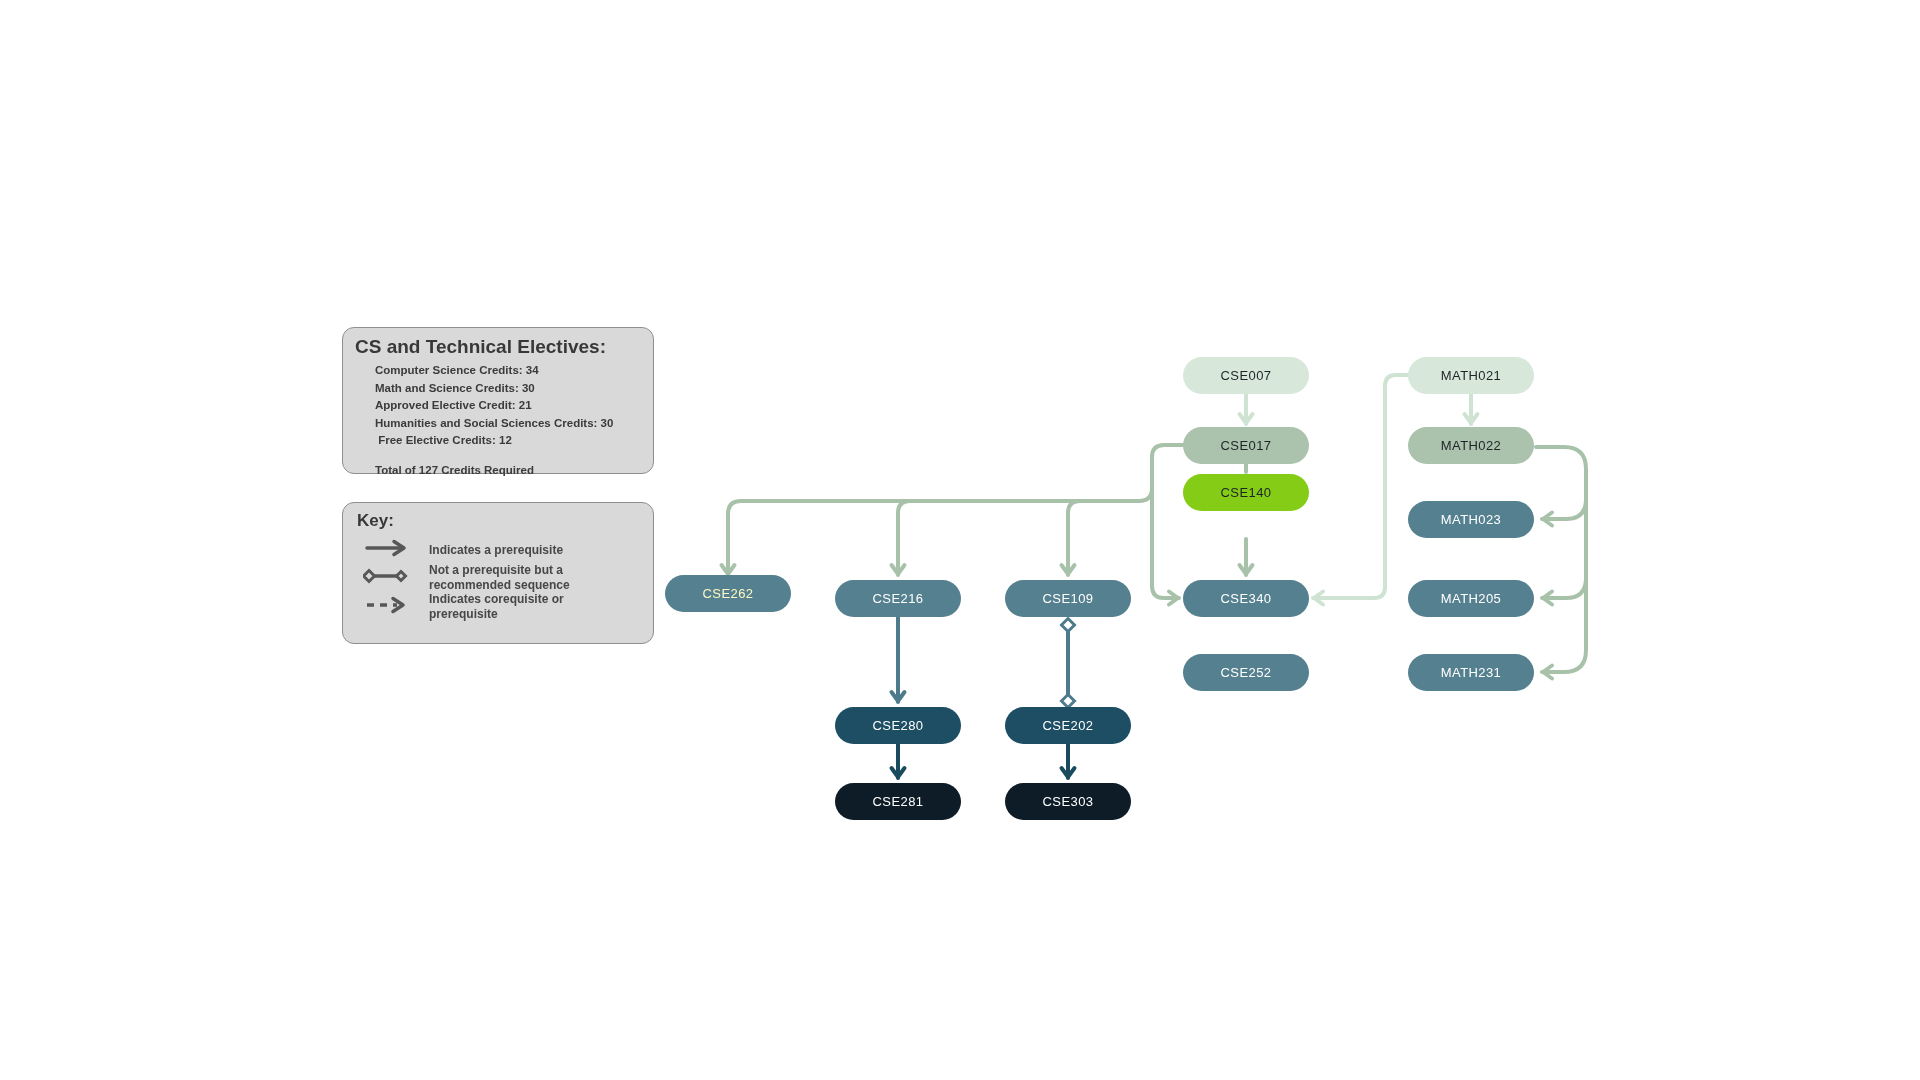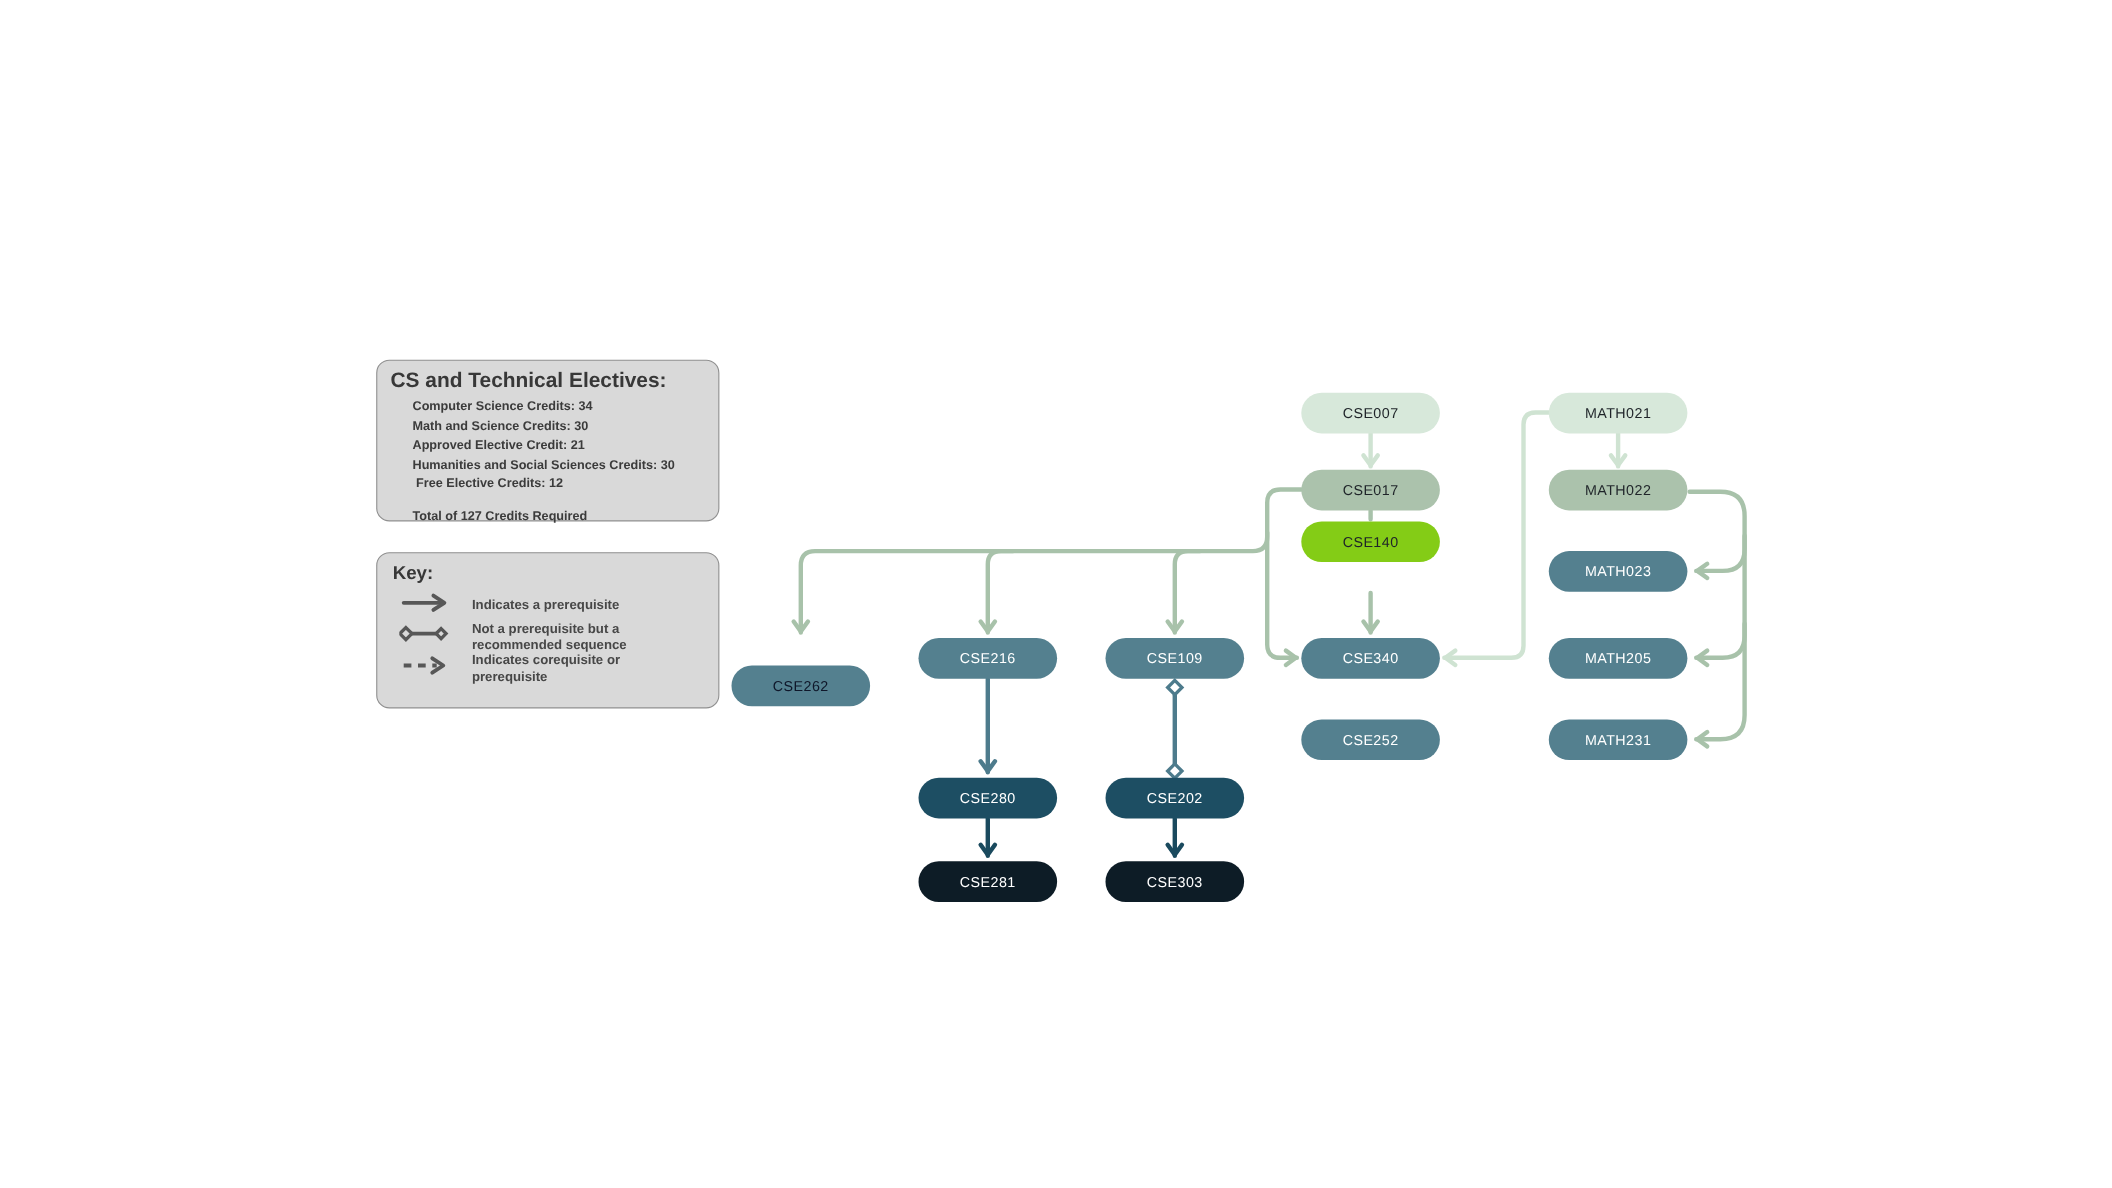--- a/index.html
+++ b/index.html
@@ -116,21 +116,21 @@
       <path d="M1068,744 L1068,778" fill="none" stroke="#1a4a5e" stroke-width="4" stroke-linecap="round" marker-end="url(#arrow-dark)"></path>
     </svg>
 
   <div id="nodes-layer">
       <div class="node" style="left: 1183px; top: 356.5px; background: rgb(215, 232, 218); color: rgb(31, 36, 41);">CSE007</div>
       <div class="node" style="left: 1408px; top: 356.5px; background: rgb(215, 232, 218); color: rgb(31, 36, 41);">MATH021</div>
       <div class="node" style="left: 1183px; top: 426.5px; background: rgb(171, 194, 172); color: rgb(31, 36, 41);">CSE017</div>
       <div class="node" style="left: 1408px; top: 426.5px; background: rgb(171, 194, 172); color: rgb(31, 36, 41);">MATH022</div>
       <div class="node" style="left: 1183px; top: 474px; background: #84cc16; color: rgb(31, 36, 41);">CSE140</div>
       <div class="node" style="left: 1408px; top: 500.5px; background: rgb(84, 128, 143); color: rgb(255, 255, 255);">MATH023</div>
-      <div class="node" style="left: 665px; top: 605px; background: rgb(84, 128, 143); color: #0f172a;">CSE262</div>
+      <div class="node" style="left: 665px; top: 575px; background: rgb(84, 128, 143); color: #fef9c3;">CSE262</div>
       <div class="node" style="left: 835px; top: 579.5px; background: rgb(84, 128, 143); color: rgb(255, 255, 255);">CSE216</div>
       <div class="node" style="left: 1005px; top: 579.5px; background: rgb(84, 128, 143); color: rgb(255, 255, 255);">CSE109</div>
       <div class="node" style="left: 1183px; top: 579.5px; background: rgb(84, 128, 143); color: rgb(255, 255, 255);">CSE340</div>
       <div class="node" style="left: 1408px; top: 579.5px; background: rgb(84, 128, 143); color: rgb(255, 255, 255);">MATH205</div>
       <div class="node" style="left: 1183px; top: 653.5px; background: rgb(84, 128, 143); color: rgb(255, 255, 255);">CSE252</div>
       <div class="node" style="left: 1408px; top: 653.5px; background: rgb(84, 128, 143); color: rgb(255, 255, 255);">MATH231</div>
       <div class="node" style="left: 835px; top: 706.5px; background: rgb(29, 78, 99); color: rgb(255, 255, 255);">CSE280</div>
       <div class="node" style="left: 1005px; top: 706.5px; background: rgb(29, 78, 99); color: rgb(255, 255, 255);">CSE202</div>
       <div class="node" style="left: 835px; top: 782.5px; background: rgb(13, 28, 38); color: rgb(255, 255, 255);">CSE281</div>
       <div class="node" style="left: 1005px; top: 782.5px; background: rgb(13, 28, 38); color: rgb(255, 255, 255);">CSE303</div>

